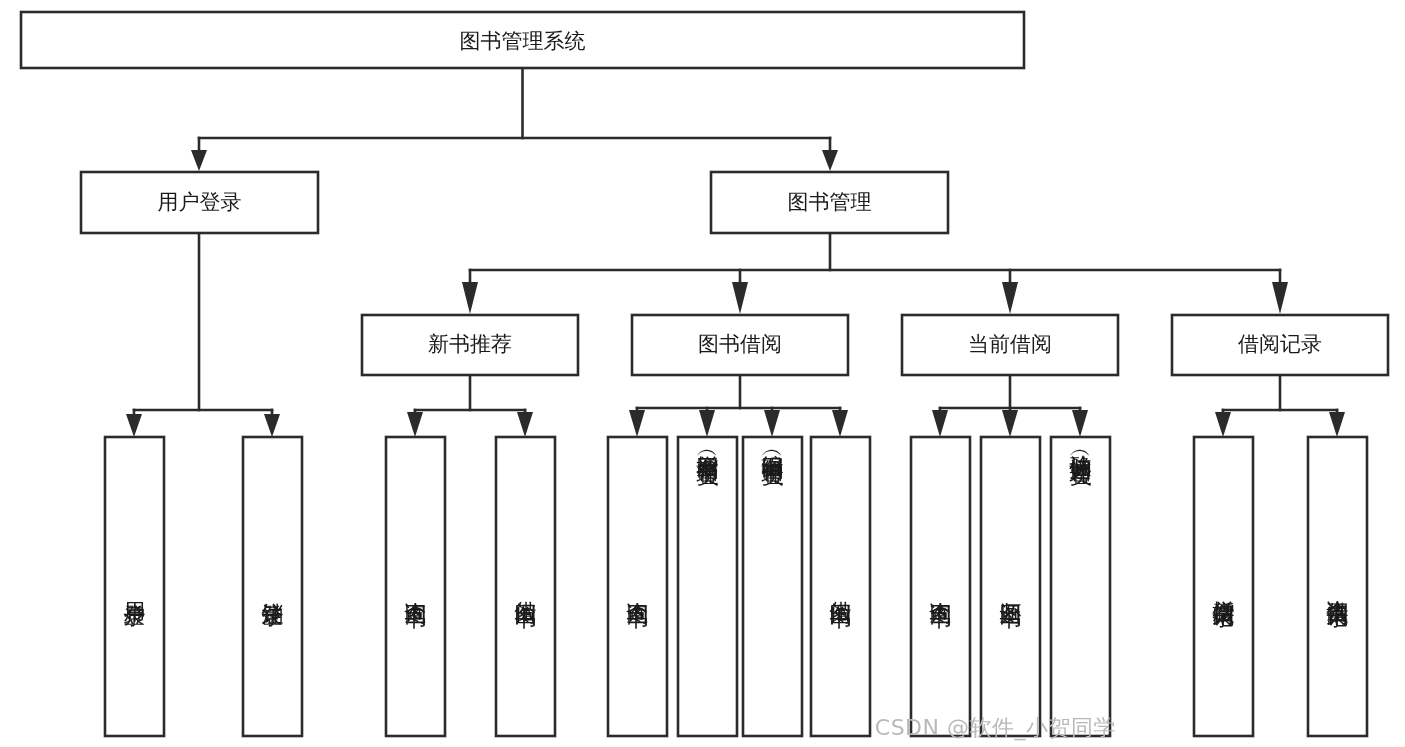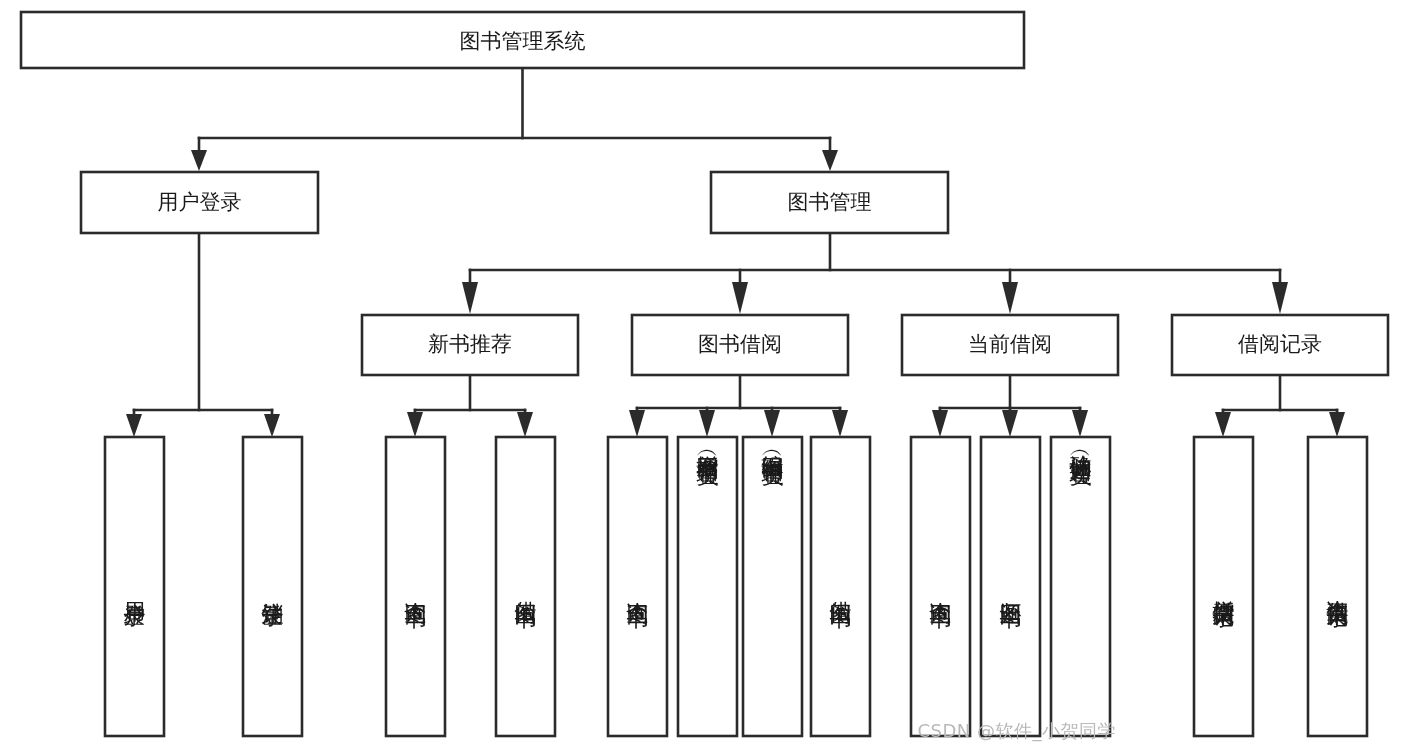--- a/index.html
+++ b/index.html
@@ -63,21 +63,21 @@
     line-height: 1.08;
     letter-spacing: 1.5px;
     color: #1a1a1a;
     white-space: nowrap;
   }
   .watermark {
     position: absolute;
     right: 8px;
     bottom: 4px;
     font-family: "DejaVu Sans", "Liberation Sans", sans-serif;
-    font-size: 18px;
+    font-size: 22px;
     color: #b9b9b9;
     letter-spacing: 0.5px;
     white-space: nowrap;
   }
 </style>
 </head>
 <body>
 
 <div id="diagram-root">
 

